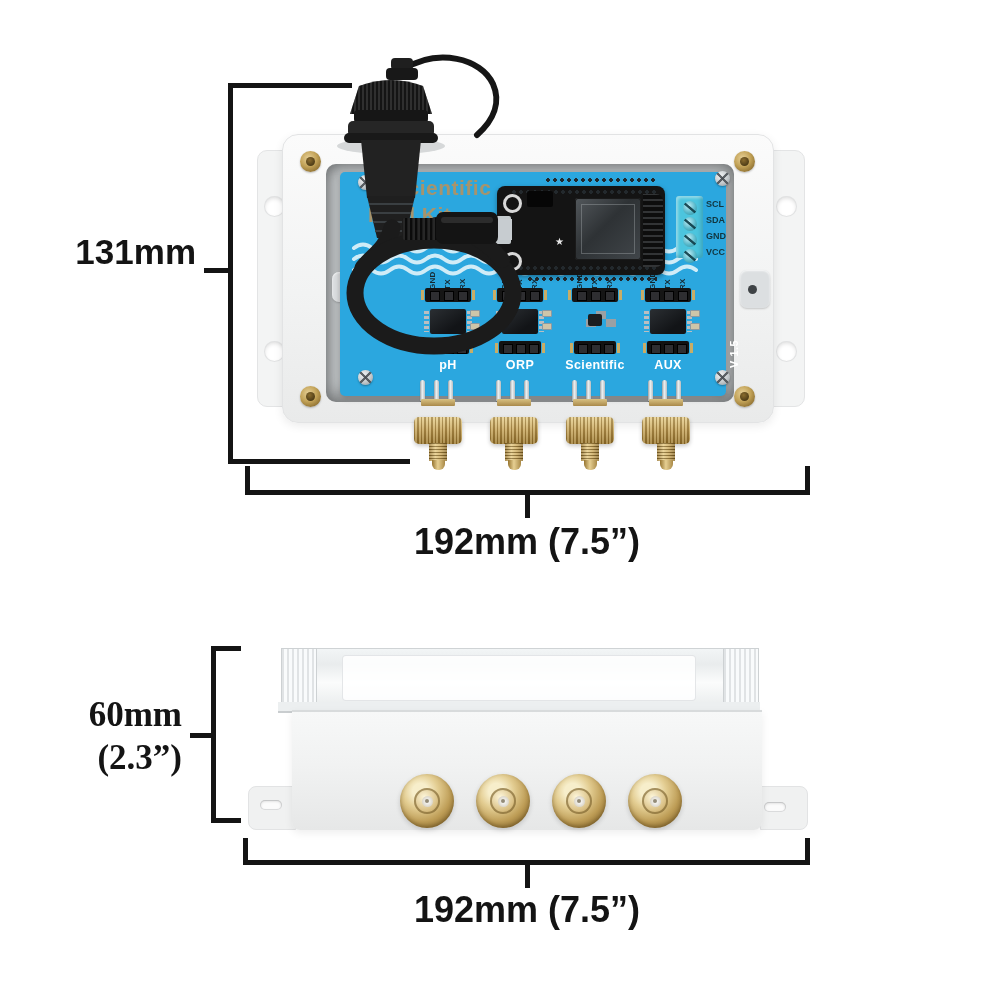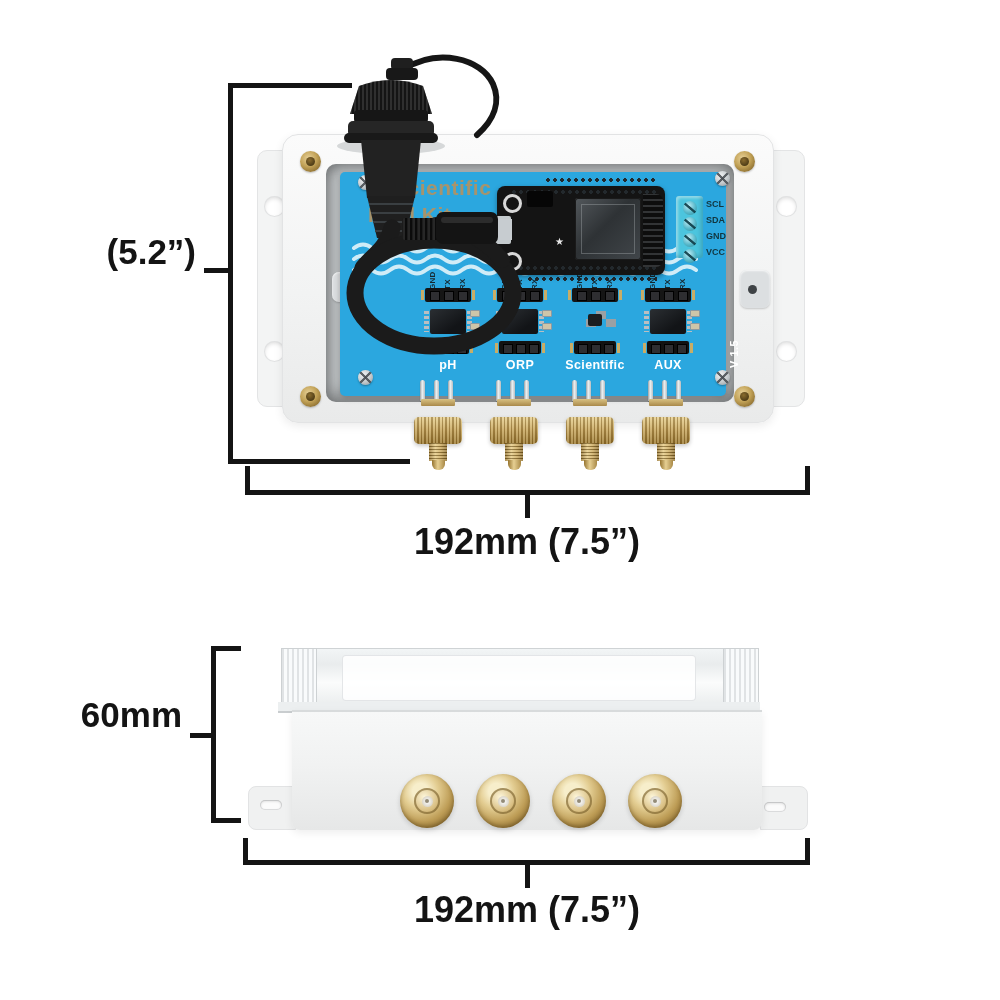--- a/index.html
+++ b/index.html
@@ -373,35 +373,36 @@
       <div class="sma-ring"></div>
         <div class="sma-pin"></div>
     </div>
   </div>
 
   <div class="dim" style="left:228px;top:83px;width:5px;height:381px;"></div>
   <div class="dim" style="left:228px;top:83px;width:124px;height:5px;"></div>
   <div class="dim" style="left:228px;top:459px;width:182px;height:5px;"></div>
   <div class="dim" style="left:204px;top:268px;width:24px;height:5px;"></div>
   <div class="dim-label right fs35" style="left:40px;top:231px;width:156px;">
-    <div>(5.2”)</div>
+    <div>131mm</div>
   </div>
 
   <div class="dim" style="left:245px;top:466px;width:5px;height:29px;"></div>
   <div class="dim" style="left:805px;top:466px;width:5px;height:29px;"></div>
   <div class="dim" style="left:245px;top:490px;width:565px;height:5px;"></div>
   <div class="dim" style="left:525px;top:495px;width:5px;height:23px;"></div>
   <div class="dim-label center fs36" style="left:327px;top:520px;width:400px;">192mm (7.5”)</div>
 
   <div class="dim" style="left:211px;top:646px;width:5px;height:177px;"></div>
   <div class="dim" style="left:211px;top:646px;width:30px;height:5px;"></div>
   <div class="dim" style="left:211px;top:818px;width:30px;height:5px;"></div>
   <div class="dim" style="left:190px;top:733px;width:21px;height:5px;"></div>
-  <div class="dim-label right fs35" style="left:30px;top:694px;width:152px;">
+  <div class="dim-label right fs35" style="left:30px;top:694px;width:152px;font-family:Liberation Serif, serif;">
     <div>60mm</div>
+    <div>(2.3”)</div>
   </div>
 
   <div class="dim" style="left:243px;top:838px;width:5px;height:27px;"></div>
   <div class="dim" style="left:805px;top:838px;width:5px;height:27px;"></div>
   <div class="dim" style="left:243px;top:860px;width:567px;height:5px;"></div>
   <div class="dim" style="left:525px;top:865px;width:5px;height:23px;"></div>
   <div class="dim-label center fs36" style="left:327px;top:888px;width:400px;">192mm (7.5”)</div>
 
 </div>
 

